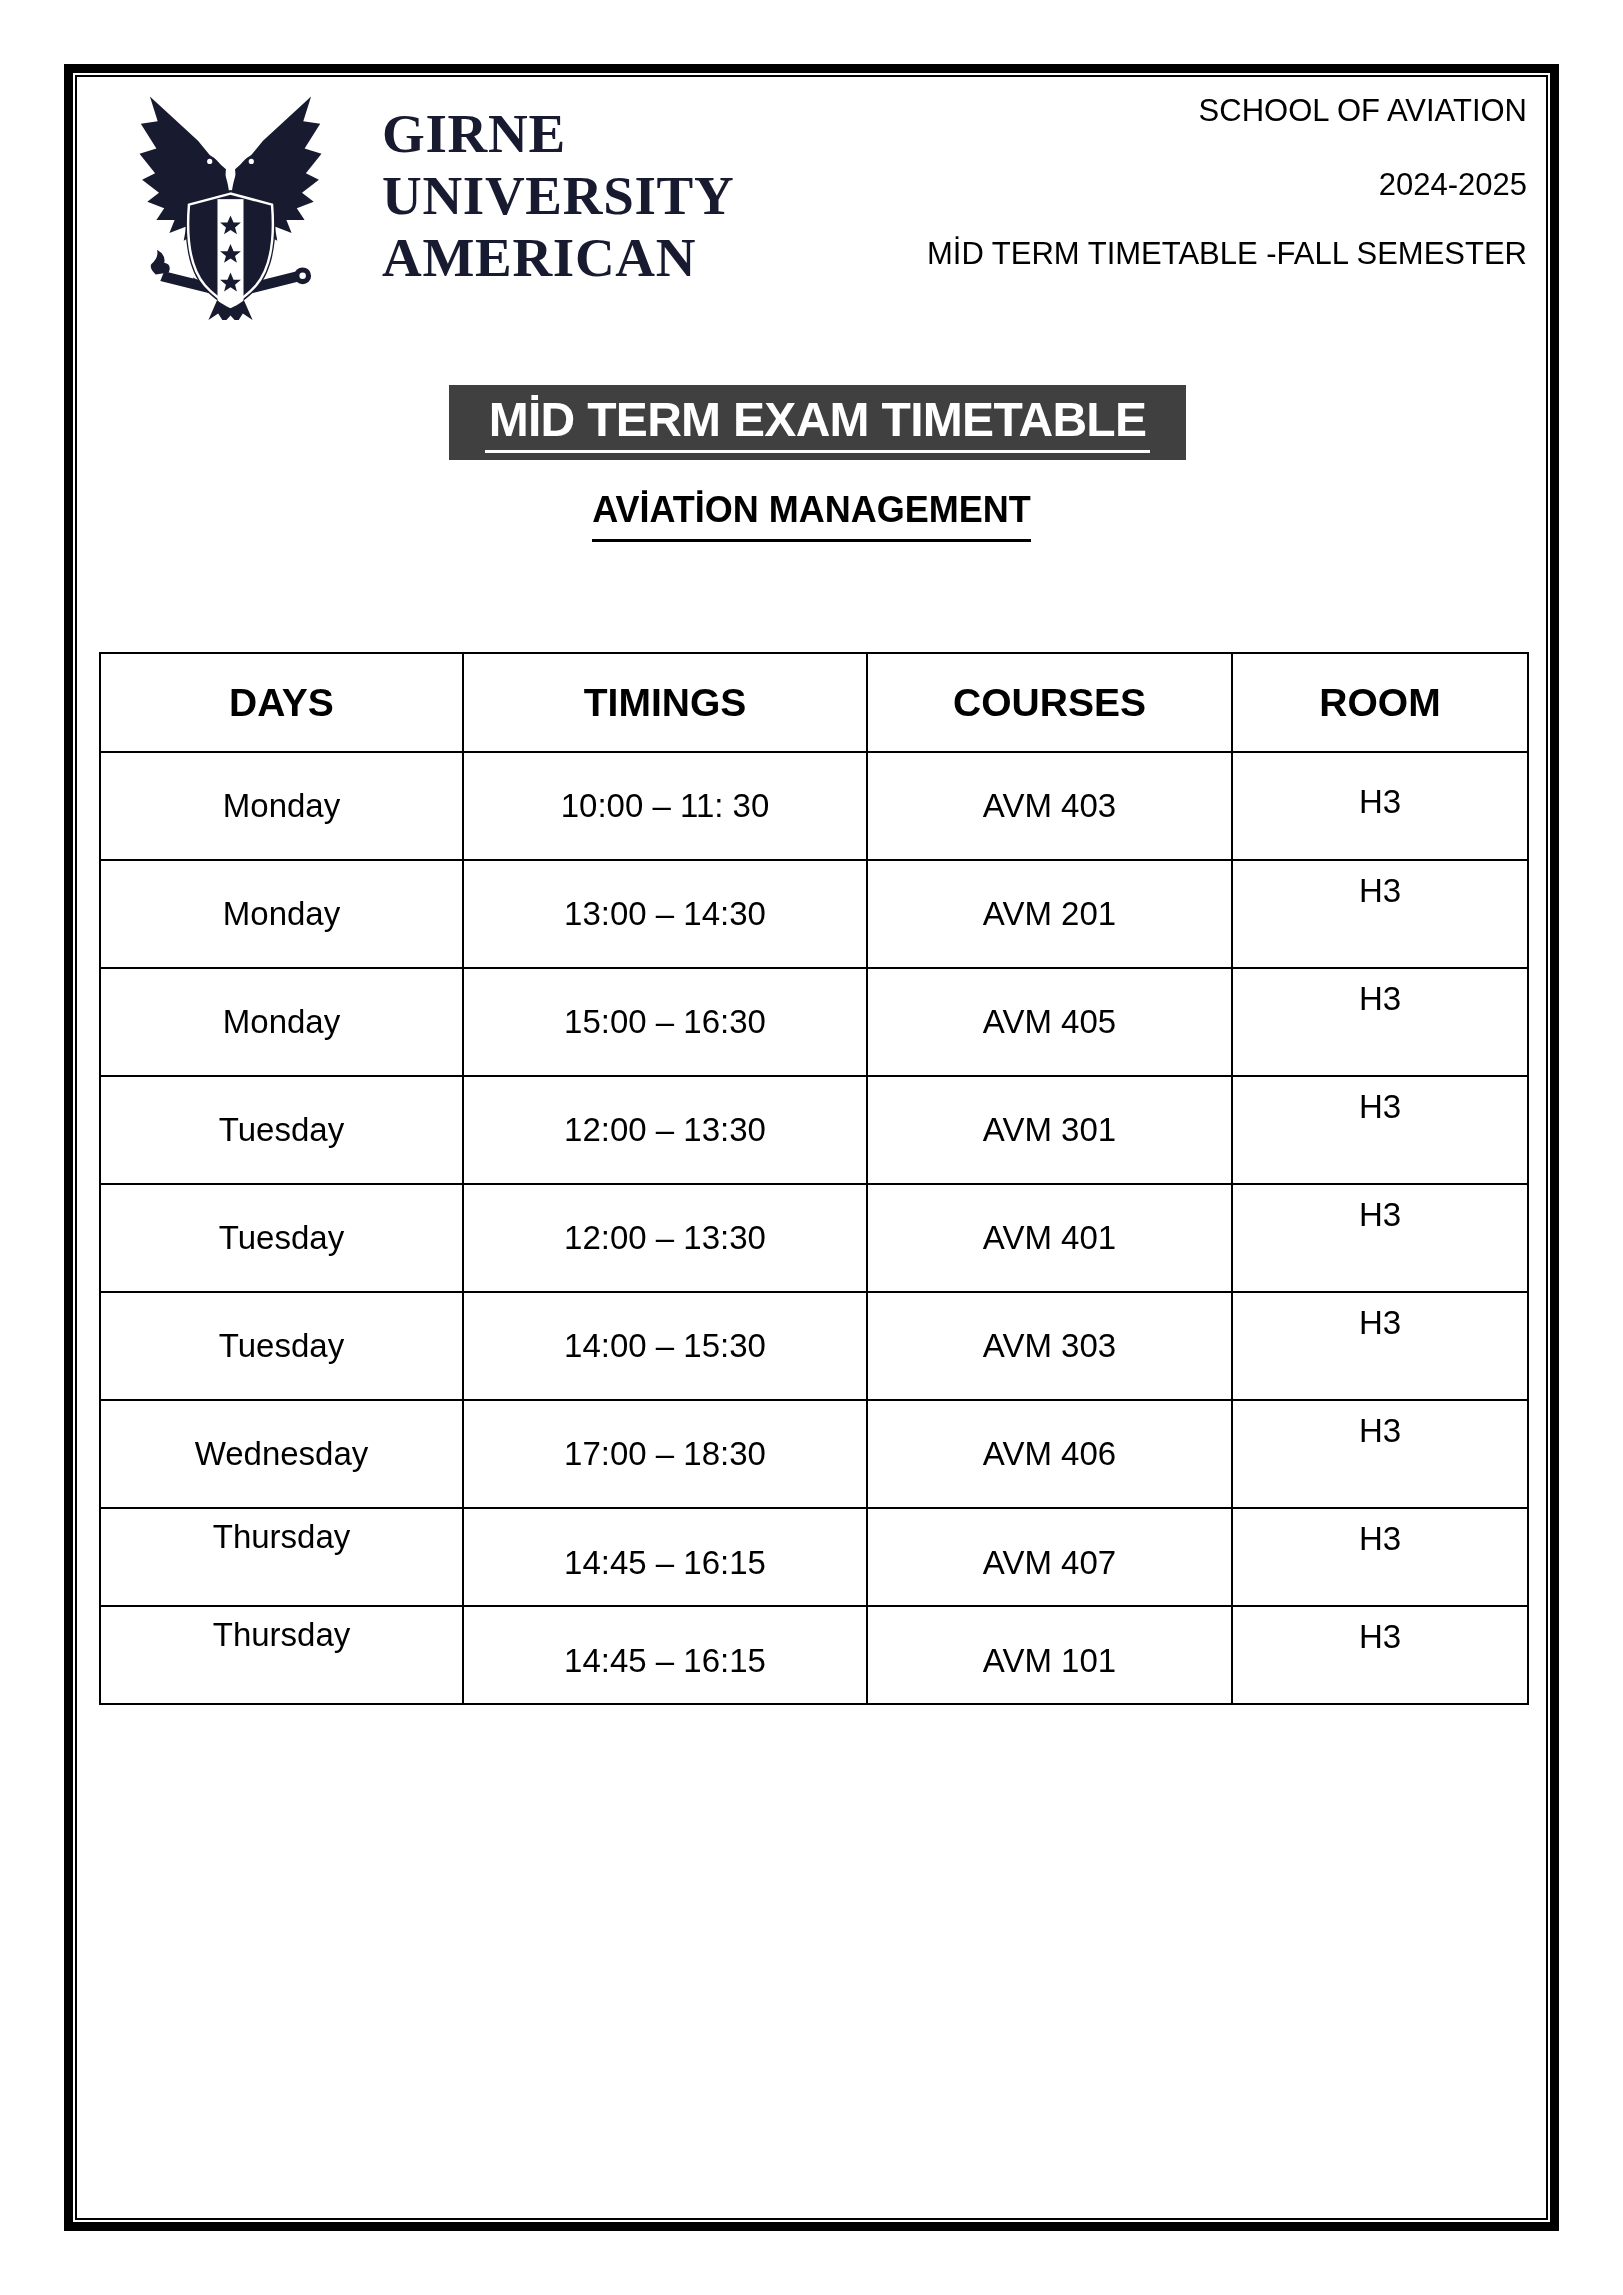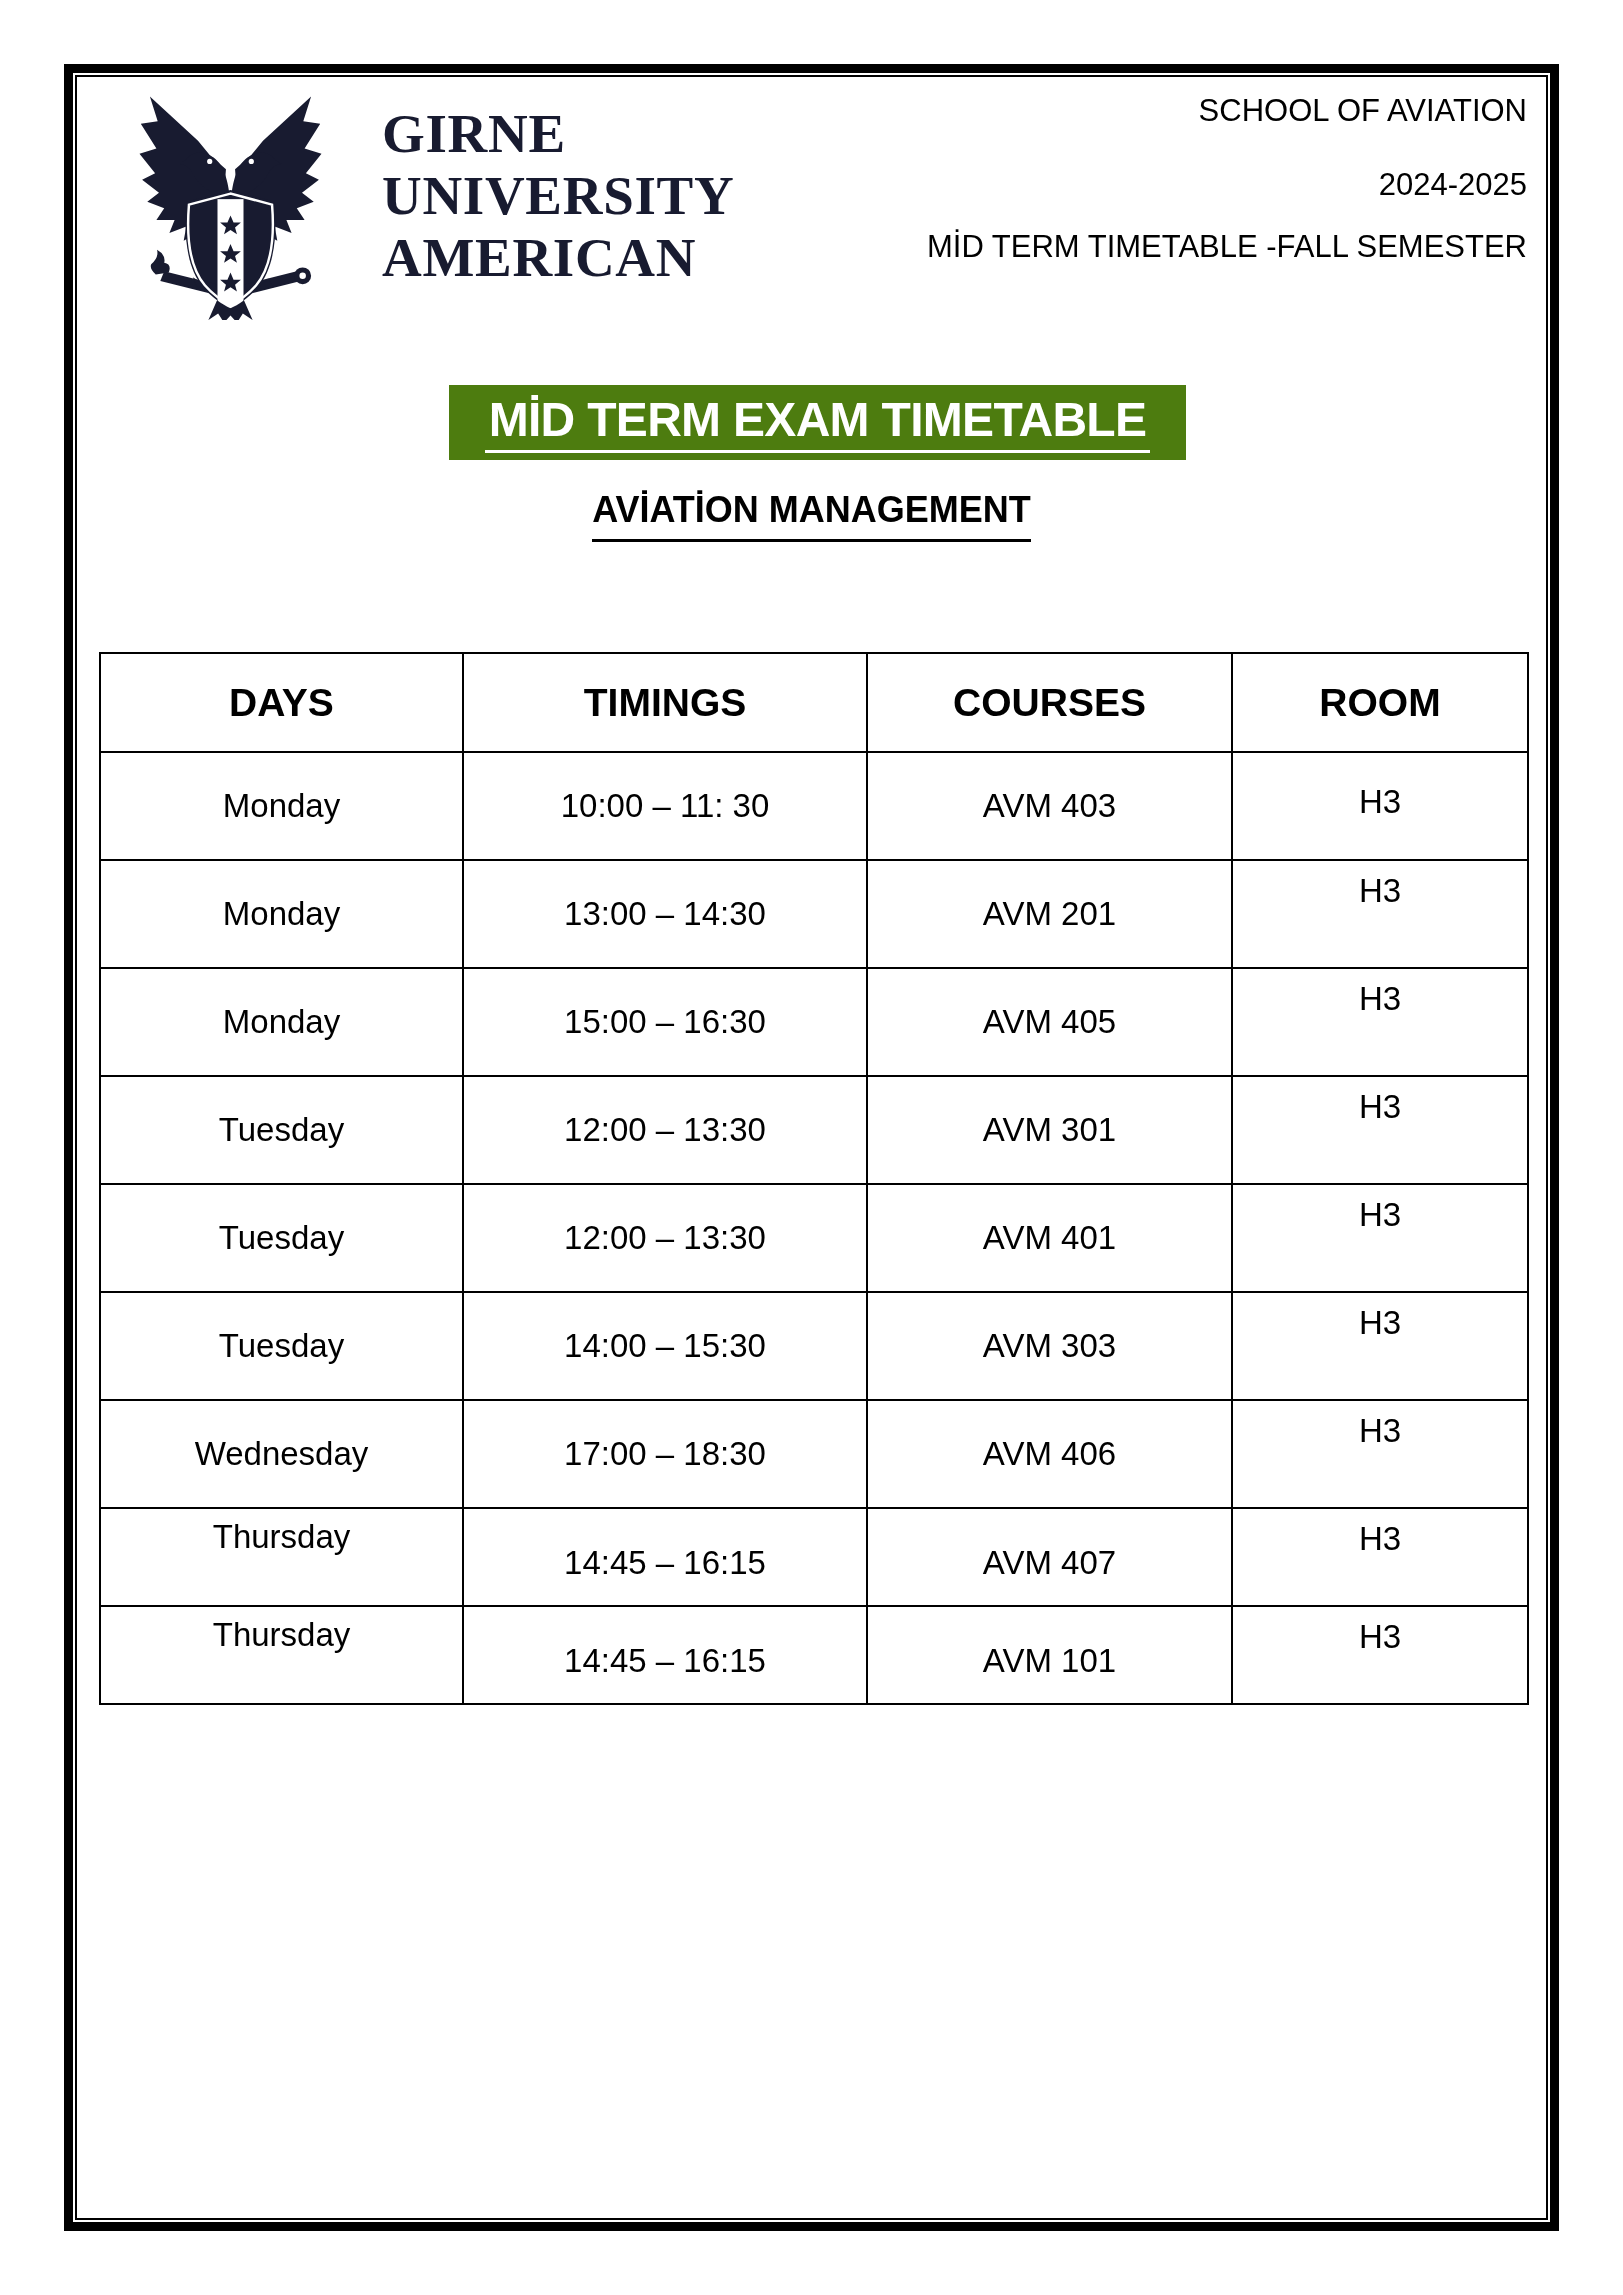--- a/index.html
+++ b/index.html
@@ -41,27 +41,27 @@
   }
 
   
   .header-right {
     position:absolute; top:92px; right:96px;
     text-align:right;
     font-weight:normal; font-size:31px; line-height:38px;
     white-space:nowrap;
   }
   .header-right .hr-line2 { margin-top:36px; }
-  .header-right .hr-line3 { margin-top:24px; }
+  .header-right .hr-line3 { margin-top:31px; }
 
   
   .title-bar {
     position:absolute; left:449px; top:385px;
     width:737px; height:75px;
-    background:#4d7c0f;
+    background:#404040;
     display:flex; align-items:center; justify-content:center;
     box-sizing:border-box;
   }
   .title-bar span {
     color:#fff; font-weight:bold; font-size:48px;
     letter-spacing:-0.7px; white-space:nowrap;
     border-bottom:3.3px solid #fff;
     padding:0 3.9px 3.9px 3.9px;
   }
 

